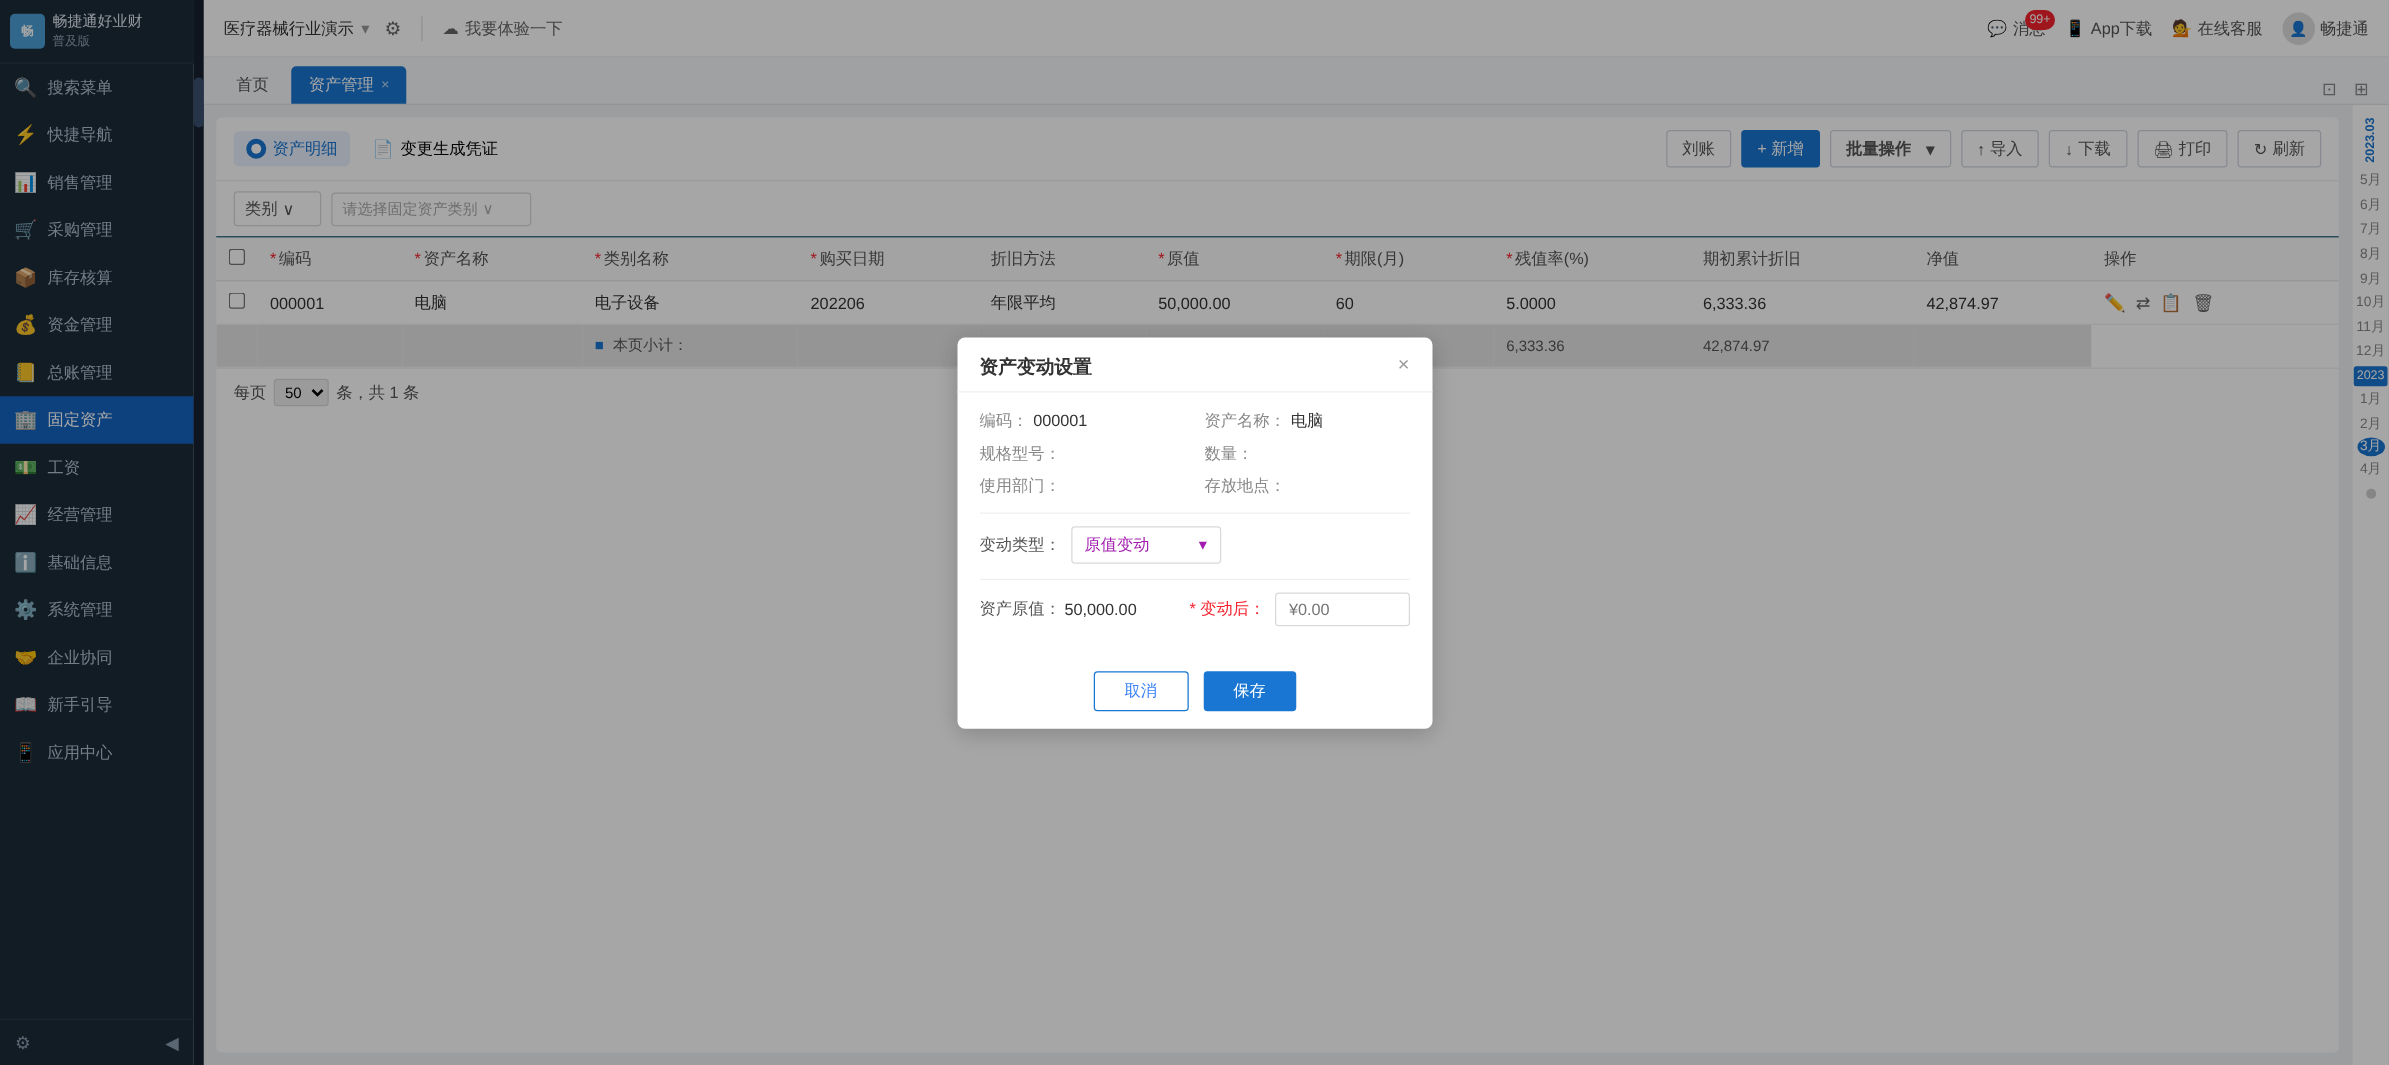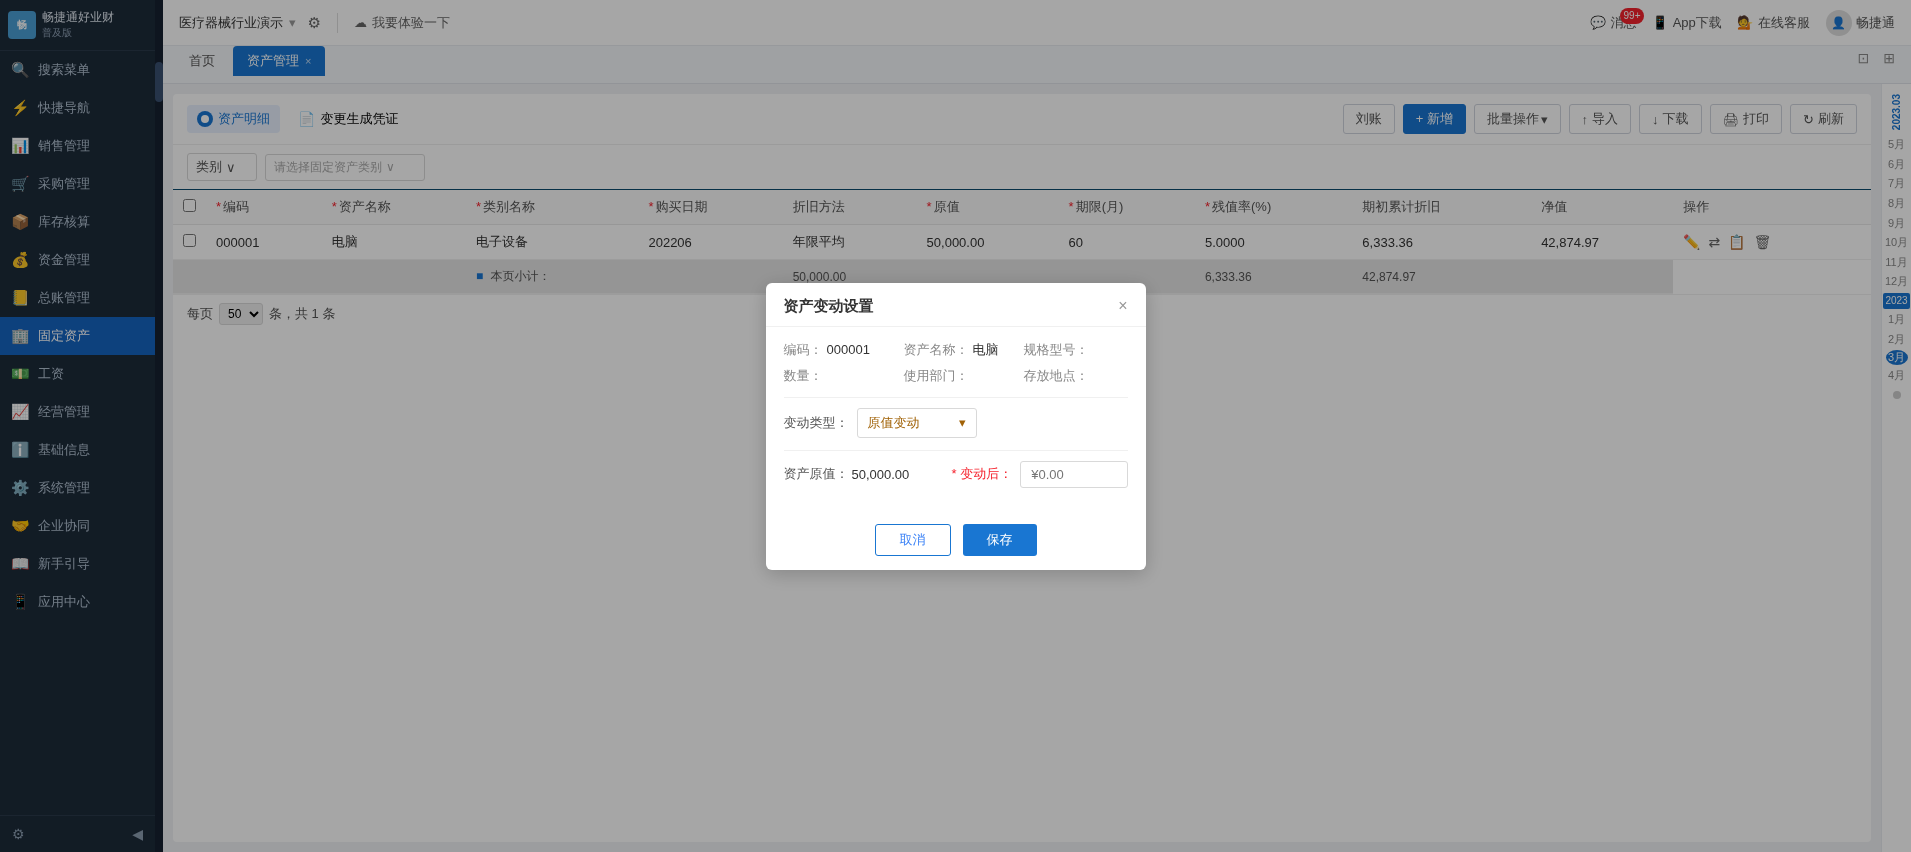--- a/index.html
+++ b/index.html
@@ -31,21 +31,21 @@
     .topbar-gear { color: #666; font-size: 15px; cursor: pointer; }
     .topbar-divider { width: 1px; height: 20px; background: #ddd; margin: 0 4px; }
     .topbar-experience { display: flex; align-items: center; gap: 5px; color: #666; font-size: 13px; }
     .topbar-right { margin-left: auto; display: flex; align-items: center; gap: 16px; }
     .topbar-badge { position: relative; display: flex; align-items: center; gap: 4px; color: #555; font-size: 13px; cursor: pointer; }
     .badge-dot { background: #f5222d; color: white; font-size: 10px; border-radius: 8px; padding: 0 4px; position: absolute; top: -6px; right: -8px; min-width: 16px; text-align: center; line-height: 16px; }
     .topbar-user { display: flex; align-items: center; gap: 4px; color: #555; cursor: pointer; }
     .user-avatar { width: 26px; height: 26px; background: #ddd; border-radius: 50%; display: flex; align-items: center; justify-content: center; font-size: 12px; }
 
     
-    .tabs-bar { background: #f5f7fa; border-bottom: 1px solid #e0e4ea; display: flex; align-items: flex-start; padding: 0 12px; height: 38px; flex-shrink: 0; gap: 4px; }
+    .tabs-bar { background: #f5f7fa; border-bottom: 1px solid #e0e4ea; display: flex; align-items: flex-end; padding: 0 12px; height: 38px; flex-shrink: 0; gap: 4px; }
     .tab { display: flex; align-items: center; padding: 6px 14px; border-radius: 4px 4px 0 0; cursor: pointer; font-size: 13px; color: #666; gap: 6px; }
     .tab.home { color: #555; background: transparent; }
     .tab.active-tab { background: #1976d2; color: #fff; }
     .tab-close { font-size: 11px; opacity: 0.7; cursor: pointer; }
     .tabs-right { margin-left: auto; display: flex; gap: 6px; }
     .tab-btn-icon { font-size: 14px; color: #888; cursor: pointer; padding: 4px; }
 
     
     .content { flex: 1; display: flex; overflow: hidden; }
     .page-area { flex: 1; overflow: auto; background: #f0f2f5; padding: 10px; }
@@ -54,21 +54,21 @@
     .asset-page { background: #fff; border-radius: 4px; min-height: 100%; }
     .asset-toolbar { display: flex; align-items: center; padding: 10px 14px; border-bottom: 1px solid #eee; gap: 8px; }
     .toolbar-tab { display: flex; align-items: center; gap: 5px; padding: 5px 10px; border-radius: 4px; cursor: pointer; font-size: 13px; }
     .toolbar-tab.active { background: #e8f0fe; color: #1976d2; }
     .toolbar-tab-icon { width: 16px; height: 16px; background: #1976d2; border-radius: 50%; display: flex; align-items: center; justify-content: center; }
     .toolbar-tab-icon-doc { color: #666; font-size: 14px; }
     .toolbar-spacer { flex: 1; }
     .btn { display: inline-flex; align-items: center; gap: 4px; padding: 5px 12px; border-radius: 3px; cursor: pointer; font-size: 13px; border: 1px solid #d0d5dd; background: #fff; color: #333; }
     .btn-primary { background: #1976d2; color: #fff; border-color: #1976d2; }
     .btn-light { background: #fff; border: 1px solid #d0d5dd; color: #555; }
-    .btn-dropdown { display: flex; align-items: center; gap: 2px; }
+    .btn-dropdown { display: flex; align-items: center; gap: 12px; font-weight: bold; }
 
     
     .filter-row { display: flex; align-items: center; padding: 8px 14px; gap: 8px; border-bottom: 1px solid #0c4a6e; }
     .filter-select { display: flex; align-items: center; gap: 4px; padding: 4px 8px; border: 1px solid #d9d9d9; border-radius: 3px; background: #fff; cursor: pointer; font-size: 13px; color: #555; min-width: 70px; }
     .filter-input { display: flex; align-items: center; padding: 4px 8px; border: 1px solid #d9d9d9; border-radius: 3px; background: #fff; font-size: 12px; color: #aaa; min-width: 160px; }
     .filter-input-arrow { color: #aaa; margin-left: 4px; }
 
     
     .table-wrap { overflow-x: auto; }
     table { width: 100%; border-collapse: collapse; font-size: 13px; }
@@ -90,28 +90,28 @@
     .pagination { padding: 8px 14px; display: flex; align-items: center; gap: 6px; border-top: 1px solid #f0f0f0; font-size: 13px; color: #555; }
     .pagination select { border: 1px solid #d9d9d9; border-radius: 3px; padding: 2px 4px; font-size: 12px; }
 
     
     .overlay { position: fixed; inset: 0; background: rgba(0,0,0,0.35); z-index: 1000; display: flex; align-items: center; justify-content: center; }
     .modal { background: #fff; border-radius: 6px; width: 380px; box-shadow: 0 4px 20px rgba(0,0,0,0.2); }
     .modal-header { padding: 14px 18px 10px; border-bottom: 1px solid #f0f0f0; display: flex; align-items: center; justify-content: space-between; }
     .modal-title { font-size: 15px; font-weight: bold; color: #333; }
     .modal-close { cursor: pointer; color: #999; font-size: 16px; }
     .modal-body { padding: 14px 18px; }
-    .modal-info-grid { display: grid; grid-template-columns: 1fr 1fr 1fr; gap: 8px 16px; margin-bottom: 12px; }
+    .modal-info-grid { display: grid; grid-template-columns: 1fr 1fr; gap: 8px 16px; margin-bottom: 12px; }
     .modal-info-item { display: flex; align-items: center; gap: 4px; font-size: 13px; color: #555; }
     .modal-info-label { color: #888; white-space: nowrap; }
     .modal-info-value { color: #333; }
     .modal-divider { height: 1px; background: #f0f0f0; margin: 10px 0; }
     .modal-field-row { display: flex; align-items: center; gap: 8px; margin-bottom: 12px; }
     .modal-field-label { color: #555; font-size: 13px; white-space: nowrap; min-width: 60px; }
-    .modal-field-select { display: flex; align-items: center; gap: 4px; padding: 5px 10px; border: 1px solid #d9d9d9; border-radius: 3px; background: #fff; cursor: pointer; font-size: 13px; color: #a16207; min-width: 120px; }
+    .modal-field-select { display: flex; align-items: center; gap: 4px; padding: 5px 10px; border: 1px solid #d9d9d9; border-radius: 3px; background: #fff; cursor: pointer; font-size: 13px; color: #a21caf; min-width: 120px; }
     .modal-field-input { padding: 5px 10px; border: 1px solid #d9d9d9; border-radius: 3px; background: #fff; font-size: 13px; color: #aaa; min-width: 120px; }
     .modal-footer { padding: 10px 18px 14px; display: flex; justify-content: center; gap: 12px; }
     .btn-cancel { padding: 6px 24px; border: 1px solid #1976d2; background: #fff; color: #3b82f6; border-radius: 3px; cursor: pointer; font-size: 13px; }
     .btn-save { padding: 6px 24px; background: #1976d2; color: #fff; border: none; border-radius: 3px; cursor: pointer; font-size: 13px; }
   </style>
 </head>
 <body>
 
 <div class="sidebar">
   <div class="sidebar-header">

